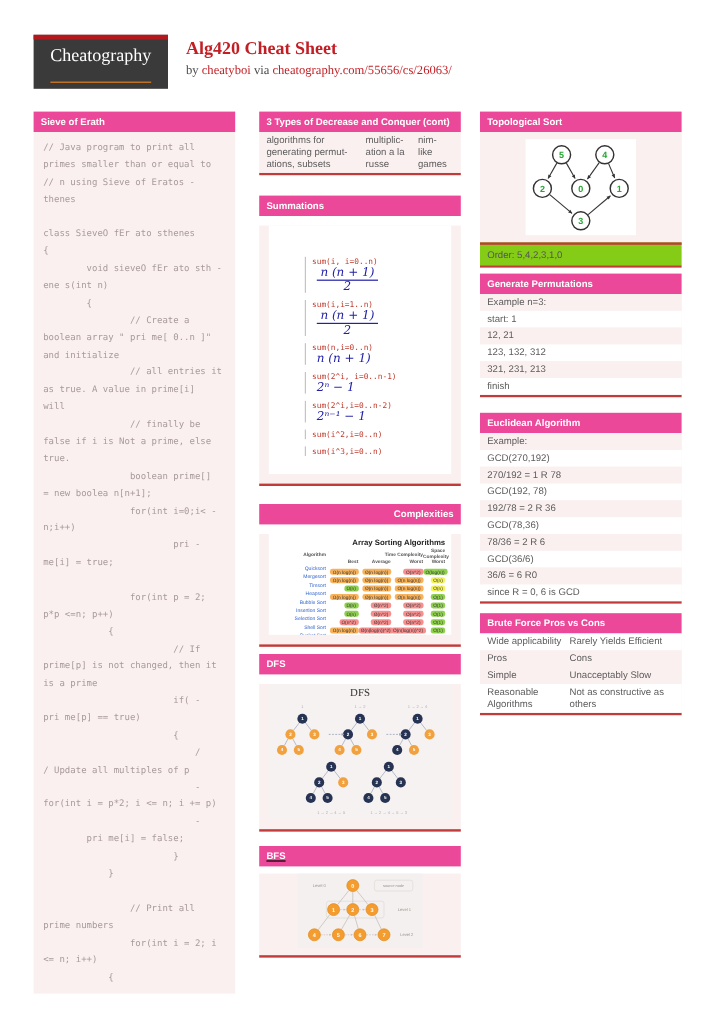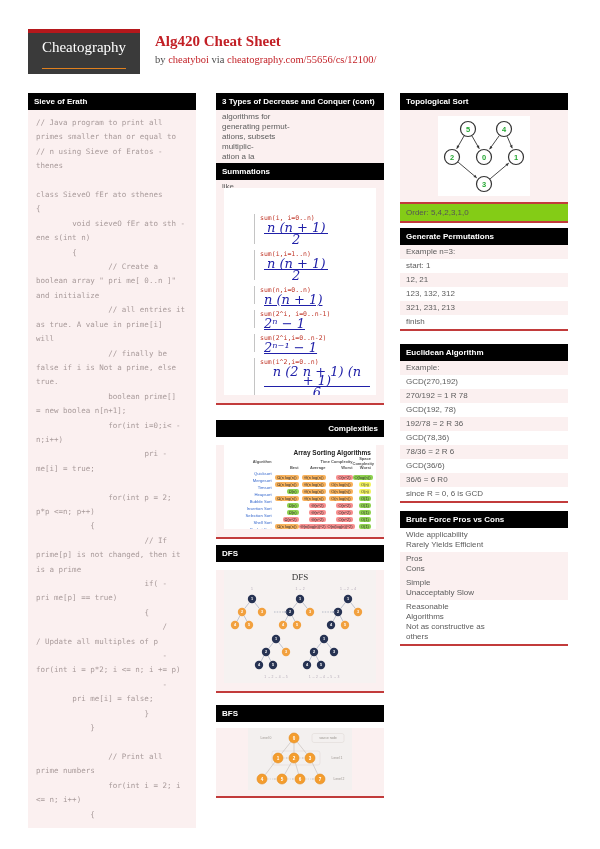--- a/index.html
+++ b/index.html
@@ -12,45 +12,45 @@
   .logo span{color:#fff;font-family:"Liberation Serif",serif;font-size:15px;
         border-bottom:1.5px solid #e0801e;padding-bottom:12px;}
   .sheet-title{position:absolute;left:155px;top:33px;font-family:"Liberation Serif",serif;
         font-size:15px;font-weight:bold;color:#c21f25;cursor:pointer;}
   .byline{position:absolute;left:155px;top:54px;font-family:"Liberation Serif",serif;
         font-size:10.5px;color:#4a4a4a;}
   .byline a{color:#c21f25;text-decoration:none;cursor:pointer;}
 
   
   .panel{position:absolute;width:168px;}
-  .panel-h{background:#000000;color:#fff;font-size:8px;font-weight:bold;
+  .panel-h{background:#ec4899;color:#fff;font-size:8px;font-weight:bold;
         padding:4px 6px;line-height:9px;}
   .panel-b{background:#fbf0f0;border-bottom:2px solid #c23b3b;}
   .panel-b.noend{border-bottom:none;}
 
-  .row{font-size:8px;line-height:10px;color:#5c5c5c;padding:2px 6px;background:#fbf0f0;flex-direction:column;}
+  .row{font-size:8px;line-height:10px;color:#5c5c5c;padding:2px 6px;background:#fbf0f0;}
   .row.alt{background:#fff;}
   .cells{display:flex;}
   .cells .cell{box-sizing:border-box;padding-right:4px;}
   .cells3 .cell:nth-child(1){width:53%;}
   .cells3 .cell:nth-child(2){width:28%;}
   .cells3 .cell:nth-child(3){width:19%;}
   .cells2 .cell:nth-child(1){width:44%;}
   .cells2 .cell:nth-child(2){width:56%;}
 
   .code{margin:0;padding:6px 8px;font-family:"DejaVu Sans Mono",monospace;font-size:7.5px;
         line-height:14.4px;color:#a89a9a;white-space:pre-wrap;word-break:break-word;}
 
   
   .sum-box{background:#fff;margin:8px;height:207px;box-sizing:border-box;
         padding:26px 6px 0 30px;overflow:hidden;}
   .sum-group{border-left:1px solid #c4c4c4;padding-left:5px;margin-bottom:6px;}
   .sum-cmd{font-family:"DejaVu Sans Mono",monospace;font-size:6.5px;line-height:8px;color:#c0392b;}
-  .sum-res{font-family:"DejaVu Serif",serif;font-style:italic;font-size:13px;line-height:9px;
-        color:#2020a8;margin:1px 0 0 4px;text-decoration:underline;}
+  .sum-res{font-family:"DejaVu Serif",serif;font-style:italic;font-size:10px;line-height:9px;
+        color:#2020a8;margin:1px 0 0 4px;}
   .frac{display:inline-block;text-align:center;vertical-align:middle;}
   .frac .num{display:block;border-bottom:1px solid #2020a8;padding:0 3px 1px;}
   .frac .den{display:block;padding-top:1px;}
 
   
   .sort-box{background:#fff;margin:8px;height:84px;box-sizing:border-box;padding:4px 5px;overflow:hidden;}
   .sort-title{font-size:6.5px;font-weight:bold;color:#222;margin-bottom:2px;}
   .srow{display:flex;align-items:center;height:7px;}
   .shead{font-size:4px;color:#555;font-weight:bold;height:6px;}
   .sname{width:30%;color:#3366cc;font-size:4.2px;line-height:5px;}
@@ -78,21 +78,21 @@
 <div>
 
   <a class="logo">
     <span>Cheatography</span>
   </a>
   <div class="sheet-title">Alg420 Cheat Sheet</div>
   <div class="byline">
     <span>by</span>
     <a>cheatyboi</a>
     <span>via</span>
-    <a>cheatography.com/55656/cs/12100/</a>
+    <a>cheatography.com/55656/cs/26063/</a>
   </div>
 
   <section class="panel" style="left:28px;top:93px;">
     <div class="panel-h">Sieve of Erath</div>
     <div class="panel-b noend">
       <pre class="code">// Java program to print all
 primes smaller than or equal to
 // n using Sieve of Eratos -
 thenes
 
@@ -173,21 +173,20 @@
           <div class="sum-group">
             <div class="sum-cmd">sum(2^i, i=0..n-1)</div>
             <div class="sum-res">2ⁿ − 1</div>
           </div>
           <div class="sum-group">
             <div class="sum-cmd">sum(2^i,i=0..n-2)</div>
             <div class="sum-res">2ⁿ⁻¹ − 1</div>
           </div>
           <div class="sum-group">
             <div class="sum-cmd">sum(i^2,i=0..n)</div>
-            <div class="sum-res"><span class="frac"><span class="num">n (2 n + 1) (n + 1)</span><span class="den">6</span></span></div>
           </div>
           <div class="sum-group">
             <div class="sum-cmd">sum(i^3,i=0..n)</div>
           </div>
         </div>
     </div>
   </section>
 
   <section class="panel" style="left:216px;top:420px;text-align:right;">
     <div class="panel-h">Complexities</div>

